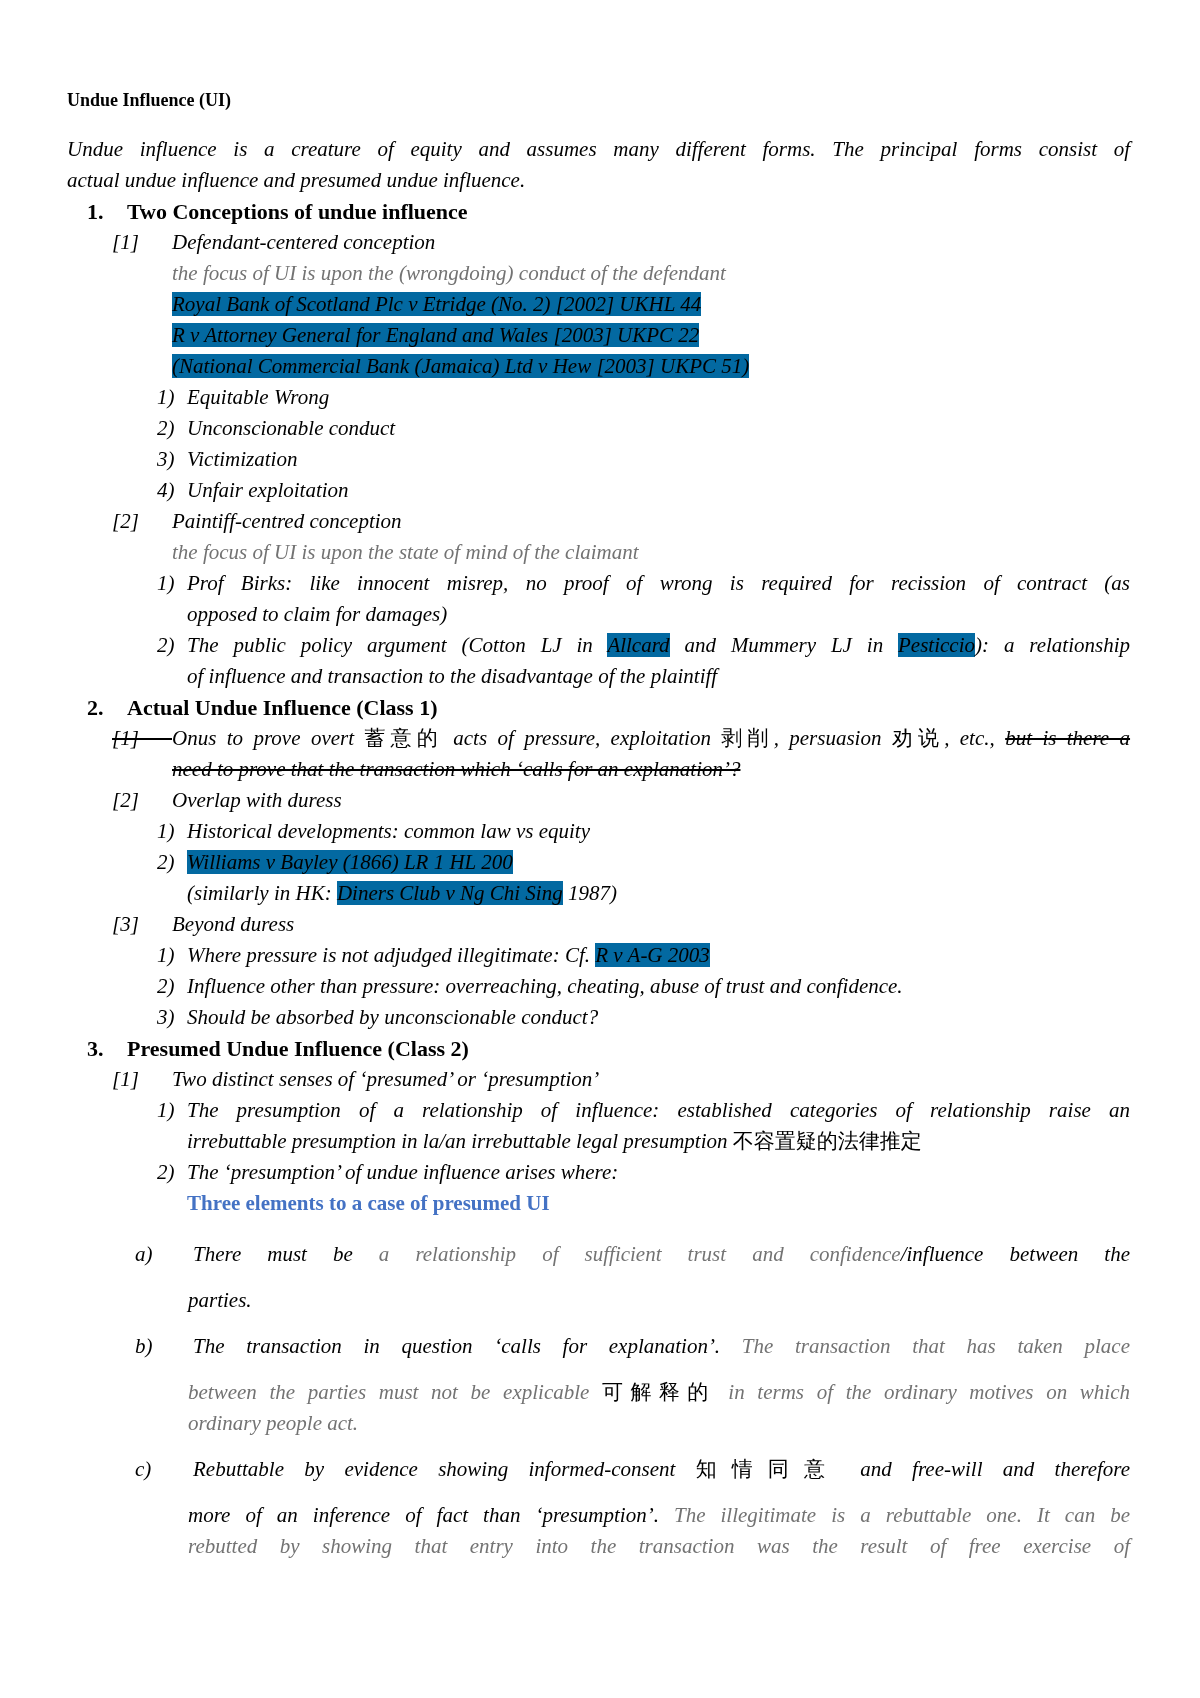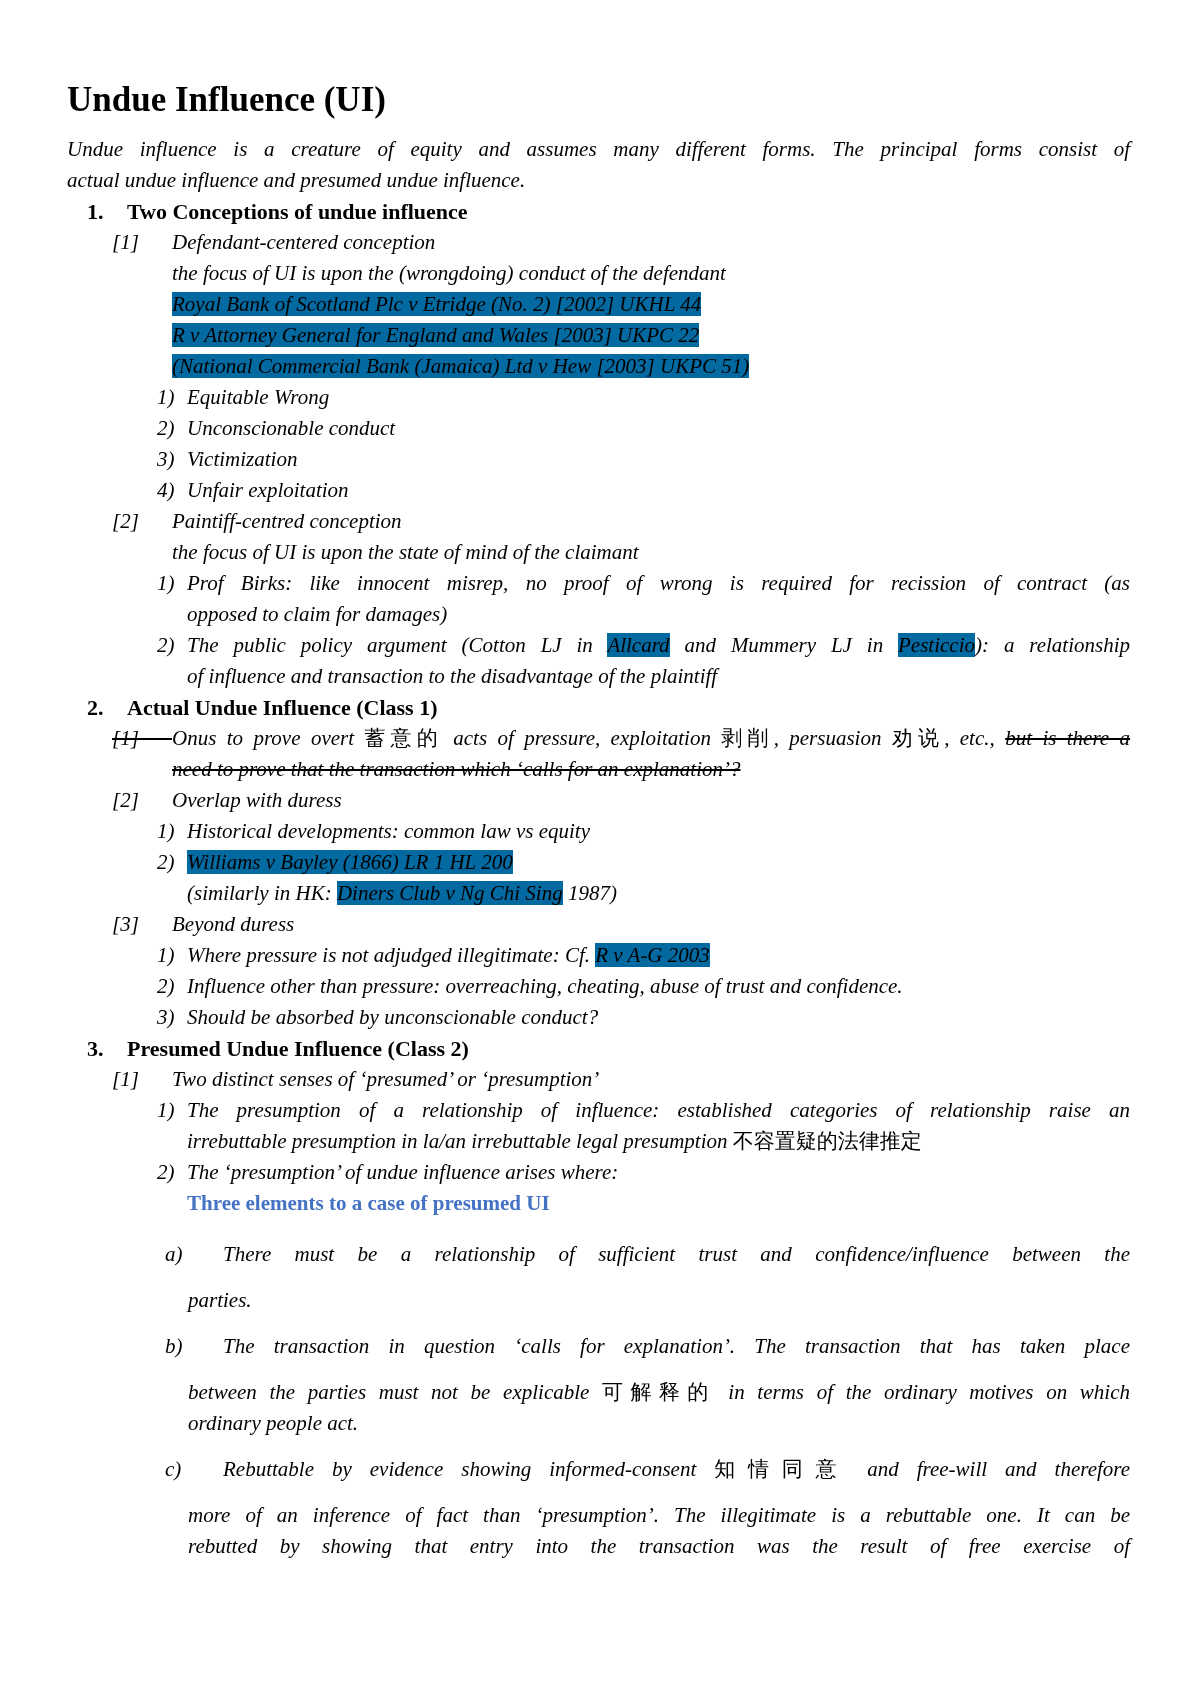--- a/index.html
+++ b/index.html
@@ -9,42 +9,42 @@
   }
   .doc{
     box-sizing:border-box;
     padding:84px 70px 0 67px;
     font-family:"Liberation Serif","DejaVu Serif",serif;
     font-style:italic;
     font-size:21px;
     color:#000000;
   }
   .doc-title{
-    font-style:normal;font-weight:700;font-size:35px;line-height:32px;
+    font-style:normal;font-weight:700;font-size:18px;line-height:32px;
     margin-bottom:18px;
   }
   .line{line-height:31px;min-height:31px;text-align:left;}
   .j{text-align:justify;text-align-last:justify;}
   .h1{font-style:normal;font-weight:700;font-size:22px;margin-left:20px;}
   .sub{margin-left:45px;}
   .subtext{margin-left:105px;}
   .num{margin-left:90px;}
   .numcont{margin-left:120px;}
-  .letter{margin-left:98px;}
+  .letter{margin-left:68px;}
   .lettercont{margin-left:121px;}
   .bluehead{margin-left:120px;font-style:normal;font-weight:700;color:#4472C4;}
   .mb15{margin-bottom:15px;}
   .mb20{margin-bottom:20px;}
   .marker{display:inline-block;font-style:italic;}
   .h1 .marker{width:40px;font-style:normal;}
   .sub .marker{width:60px;}
   .num .marker{width:30px;}
   .letter .marker{width:58px;}
   .marker.strike{text-decoration:line-through;white-space:pre;}
-  .seg.blue{color:#000000;}
+  .seg.blue{color:#737373;}
   .seg.hl{background:#0369a1;}
   .seg.strike{text-decoration:line-through;}
   .seg.u{}
   .seg.cn{font-style:normal;}
 </style>
 </head>
 <body>
 
 <div class="page">
   <div class="doc">

